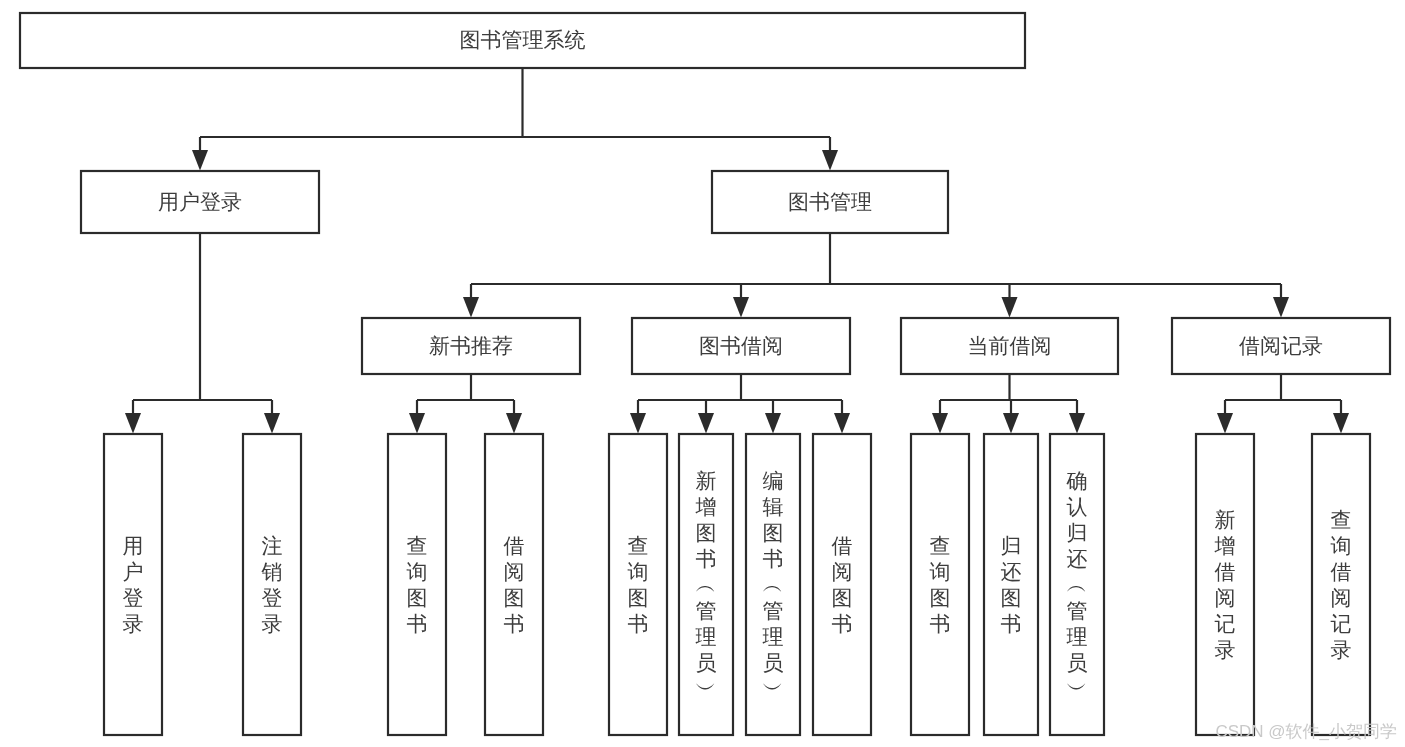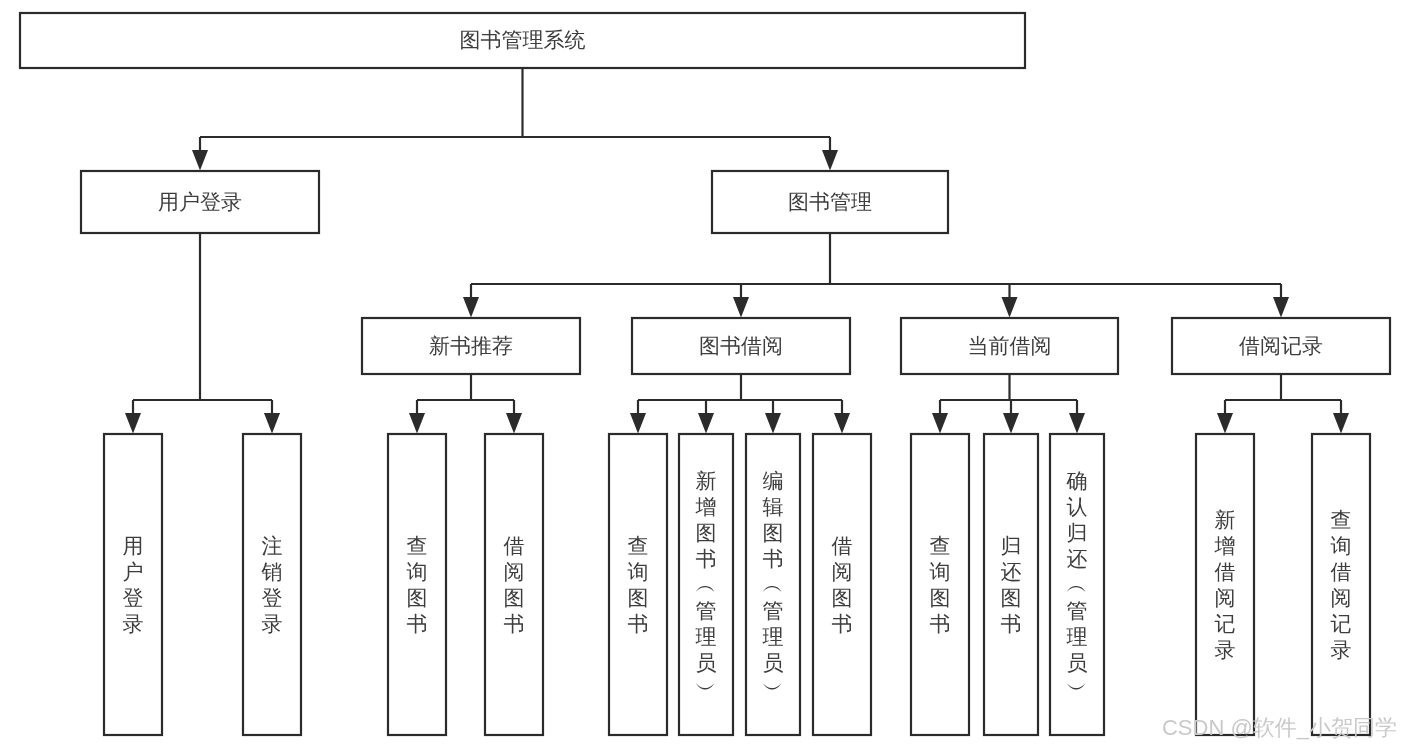--- a/index.html
+++ b/index.html
@@ -46,21 +46,21 @@
   }
   .arrow-head {
     fill: #2b2b2b;
     stroke: none;
   }
   .watermark {
     position: absolute;
     right: 8px;
     bottom: 4px;
     font-family: "Liberation Sans", "DejaVu Sans", sans-serif;
-    font-size: 22px;
+    font-size: 17px;
     color: #c9c9c9;
     white-space: nowrap;
     user-select: none;
   }
 </style>
 </head>
 <body>
 
 <div id="chart-root">
   <svg id="diagram-svg" width="1405" height="747" viewBox="0 0 1405 747" xmlns="http://www.w3.org/2000/svg">

